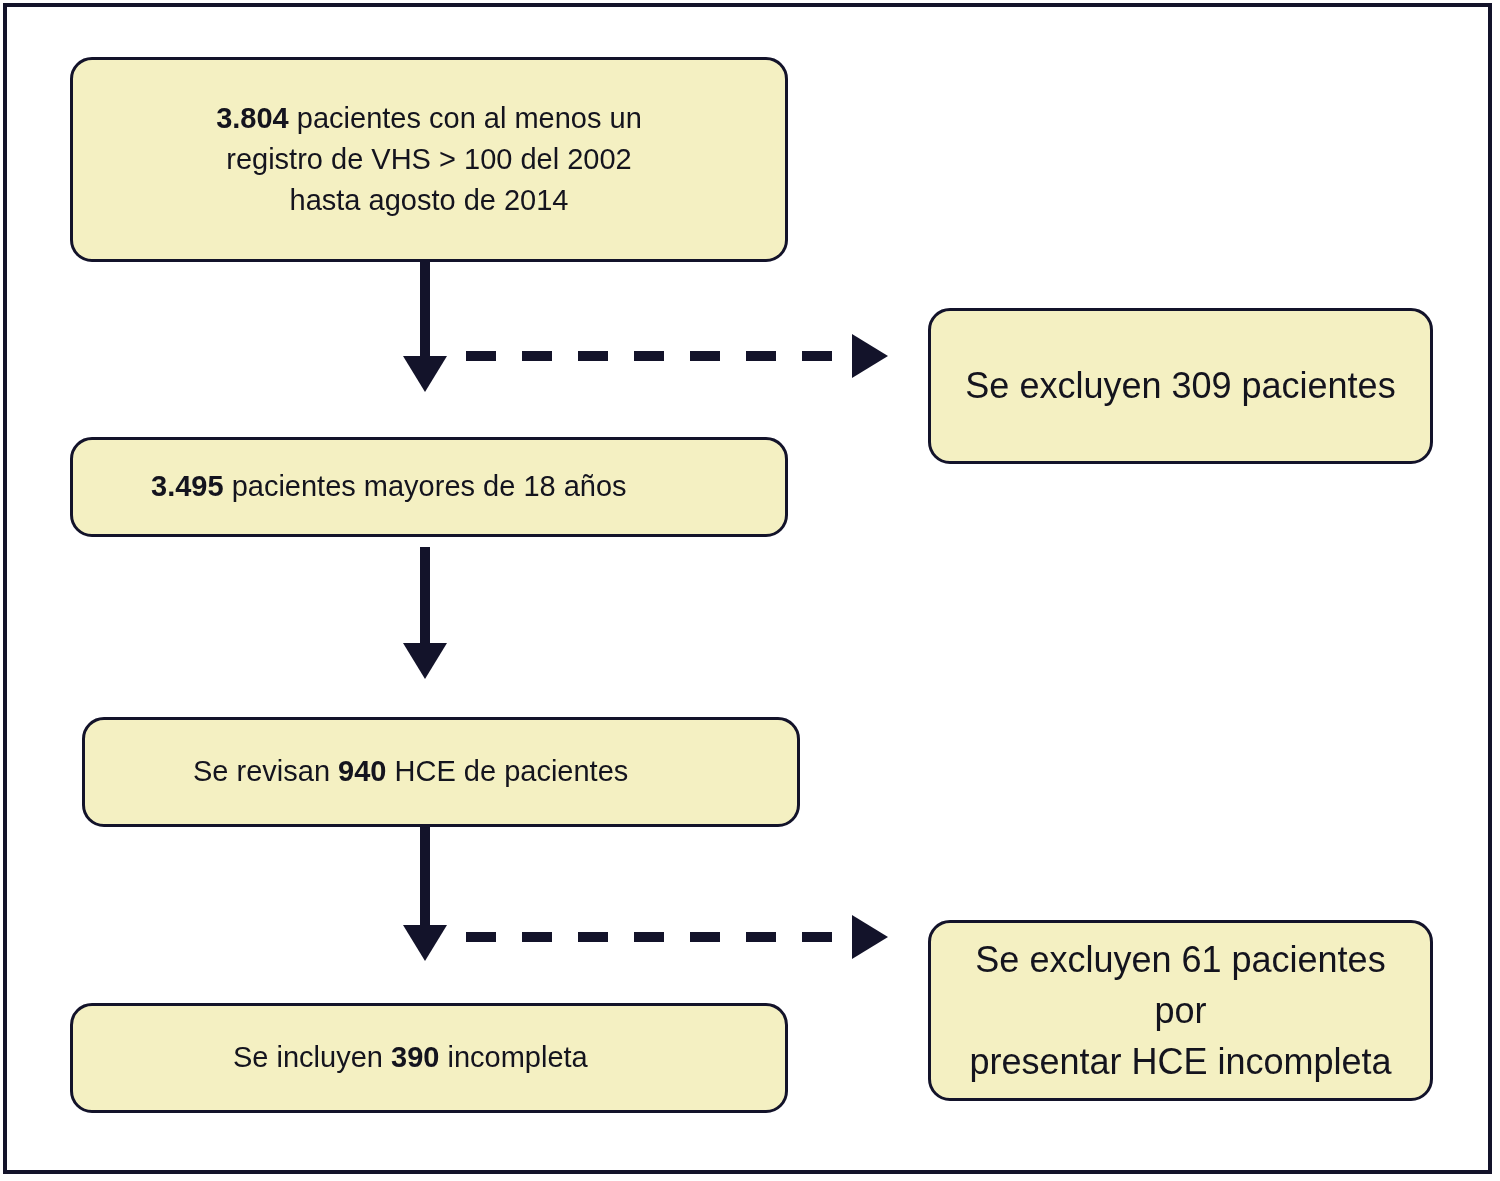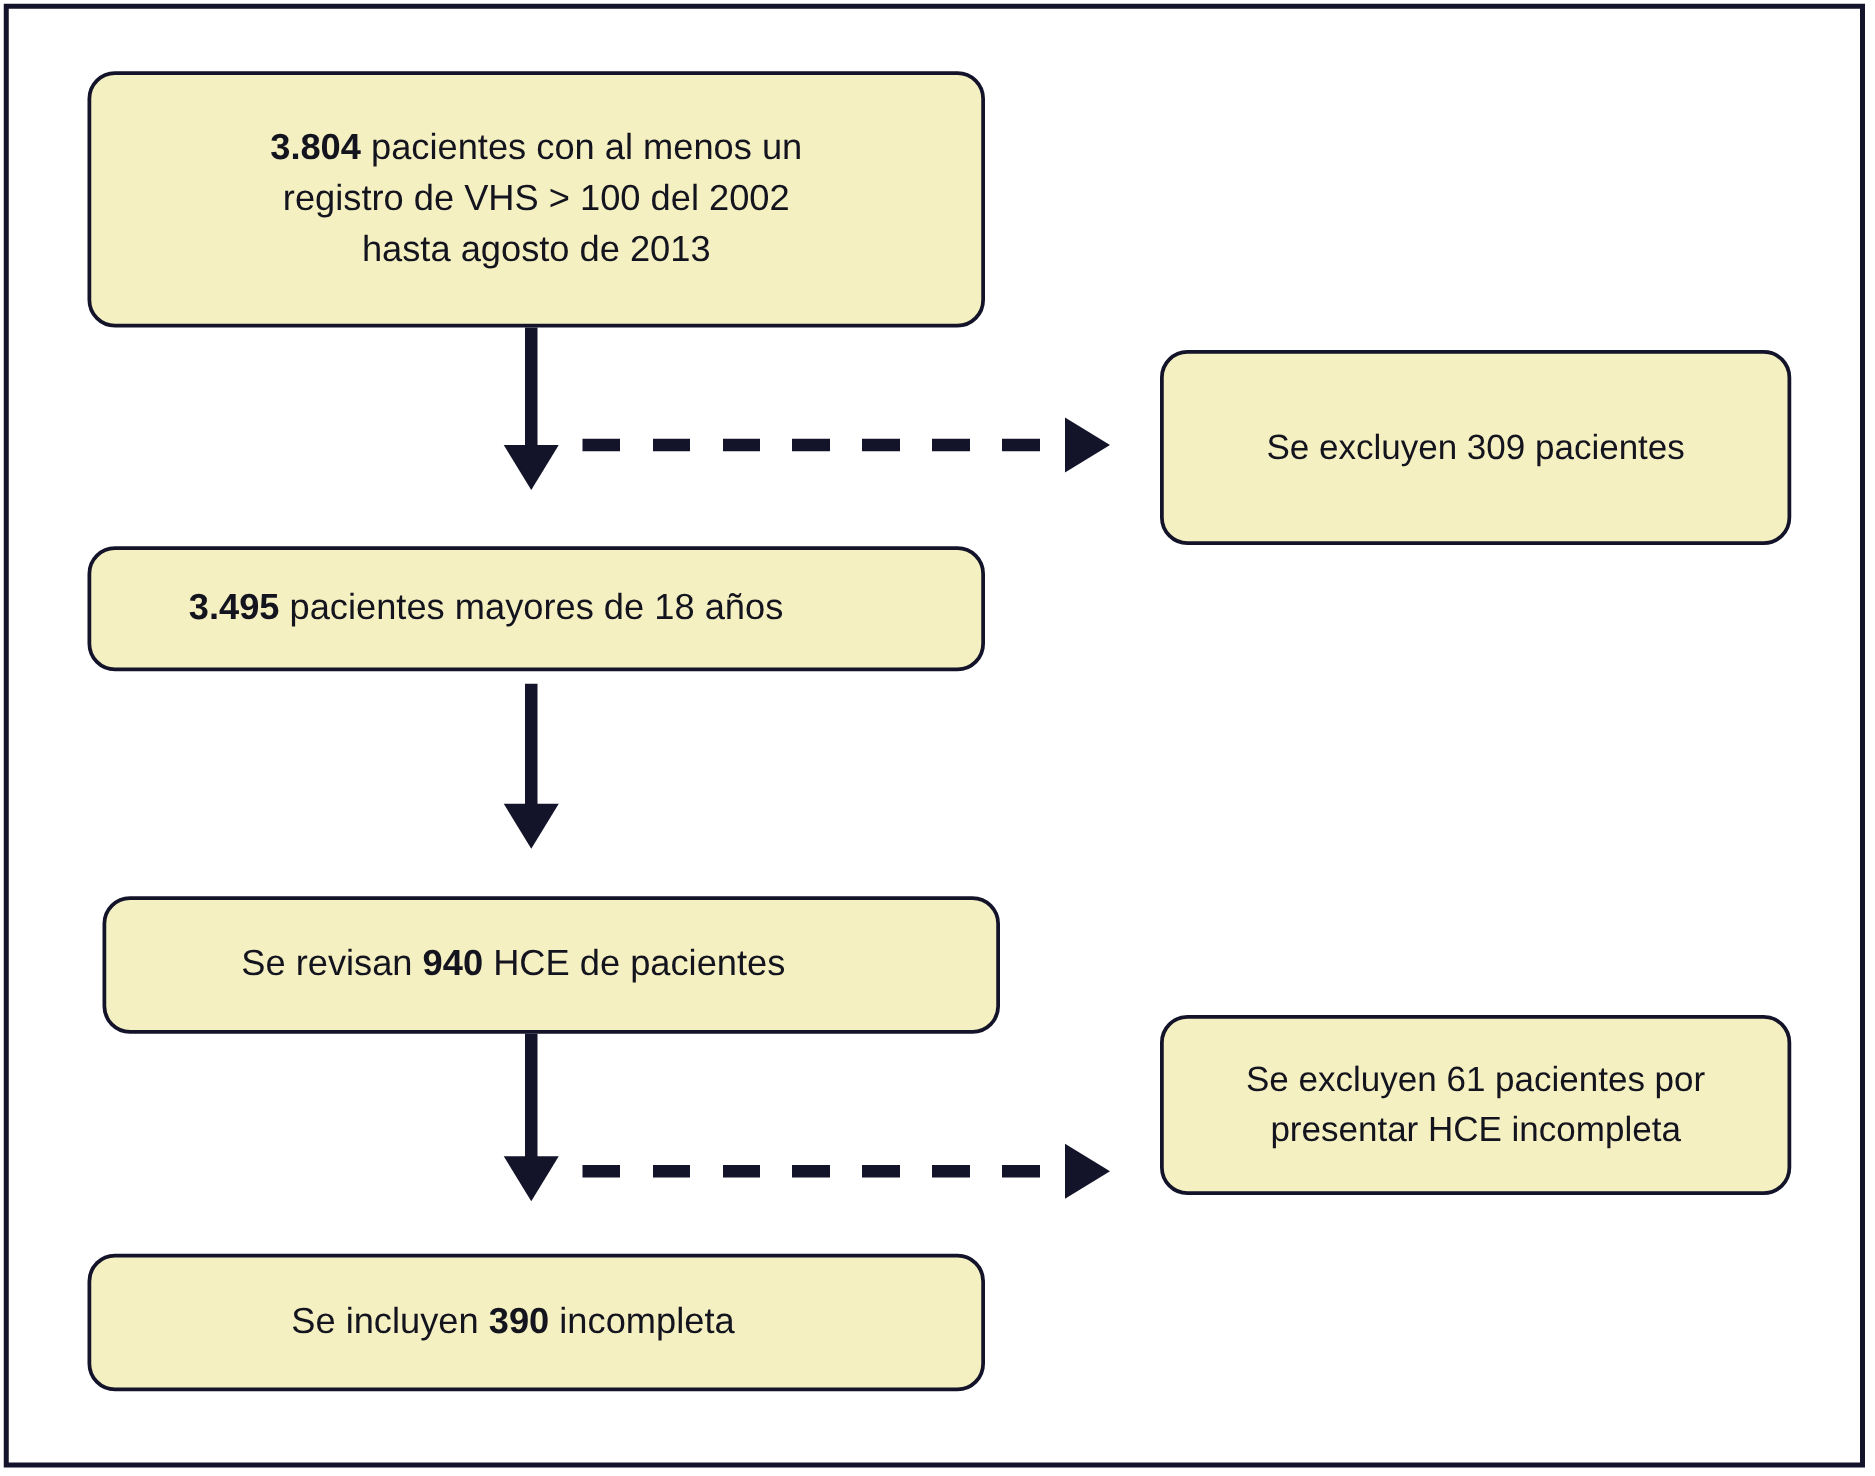--- a/index.html
+++ b/index.html
@@ -46,21 +46,21 @@
     width: 100%;
     padding: 0 22px;
     box-sizing: border-box;
   }
   .box.center .txt { text-align: center; }
   .box.left   .txt { text-align: left; }
 
   
   .box.main   { left: 70px; width: 718px; font-size: 29px; }
   
-  .box.excl   { left: 928px; width: 505px; font-size: 28px; }
+  .box.excl   { left: 928px; width: 505px; font-size: 36px; margin-top: 28px; }
   .box.excl .txt { text-align: center; }
 
   b, .num { font-weight: bold; }
 
   
   .v-arrow {
     position: absolute;
     width: 0;
     height: 0;
   }
@@ -102,21 +102,21 @@
 <body>
 
 <div id="canvas">
 
   <div class="frame"></div>
 
   <div class="box main center" style="top:57px; height:205px;">
     <div class="txt">
       <div><b>3.804</b><span> pacientes con al menos un</span></div>
       <div>registro de VHS &gt; 100 del 2002</div>
-      <div>hasta agosto de 2013</div>
+      <div>hasta agosto de 2014</div>
     </div>
   </div>
 
   <div class="v-arrow" style="left:425px; top:262px;">
     <div class="stem" style="height:96px;"></div>
     <div class="head" style="top:94px;"></div>
   </div>
 
   <div class="h-dashed" style="left:466px; top:351px; width:390px;"></div>
   <div class="h-head" style="left:852px; top:334px;"></div>
@@ -145,21 +145,21 @@
   </div>
 
   <div class="v-arrow" style="left:425px; top:827px;">
     <div class="stem" style="height:100px;"></div>
     <div class="head" style="top:98px;"></div>
   </div>
 
   <div class="h-dashed" style="left:466px; top:932px; width:390px;"></div>
   <div class="h-head" style="left:852px; top:915px;"></div>
 
-  <div class="box excl" style="top:812px; height:144px;">
+  <div class="box excl" style="top:892px; height:181px;">
     <div class="txt">
       <div>Se excluyen 61 pacientes por</div>
       <div>presentar HCE incompleta</div>
     </div>
   </div>
 
   <div class="box main left" style="top:1003px; height:110px;">
     <div class="txt" style="padding-left:160px;">
       <span>Se incluyen </span><b>390</b><span> incompleta</span>
     </div>

